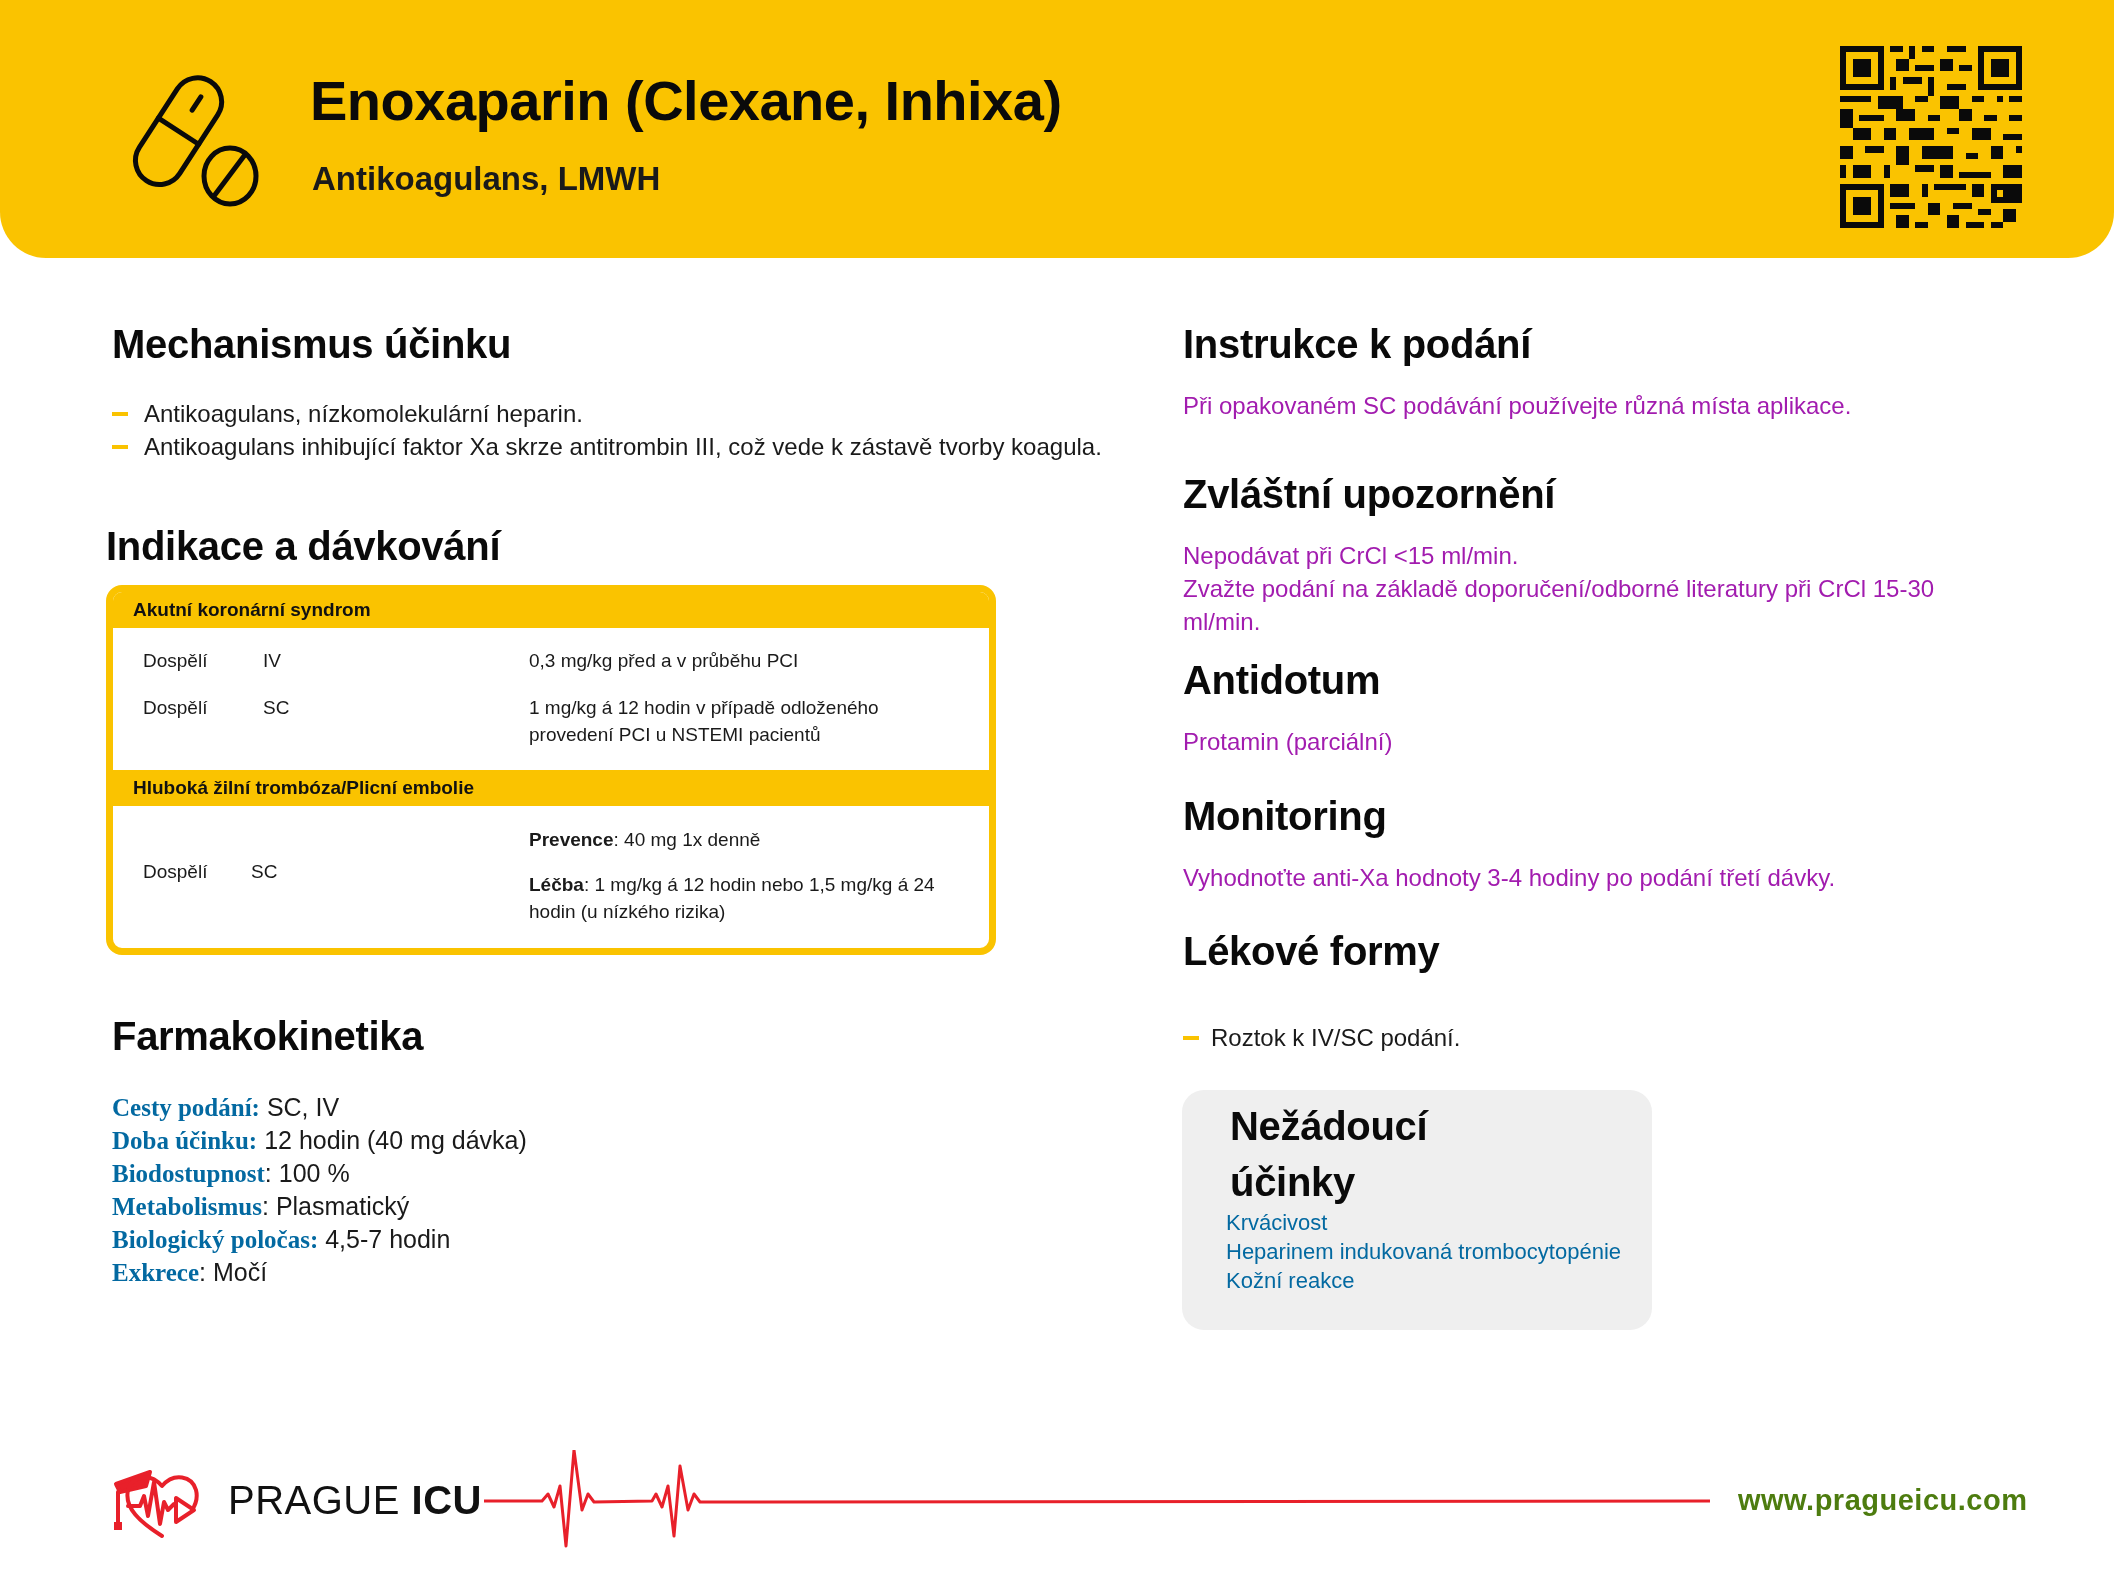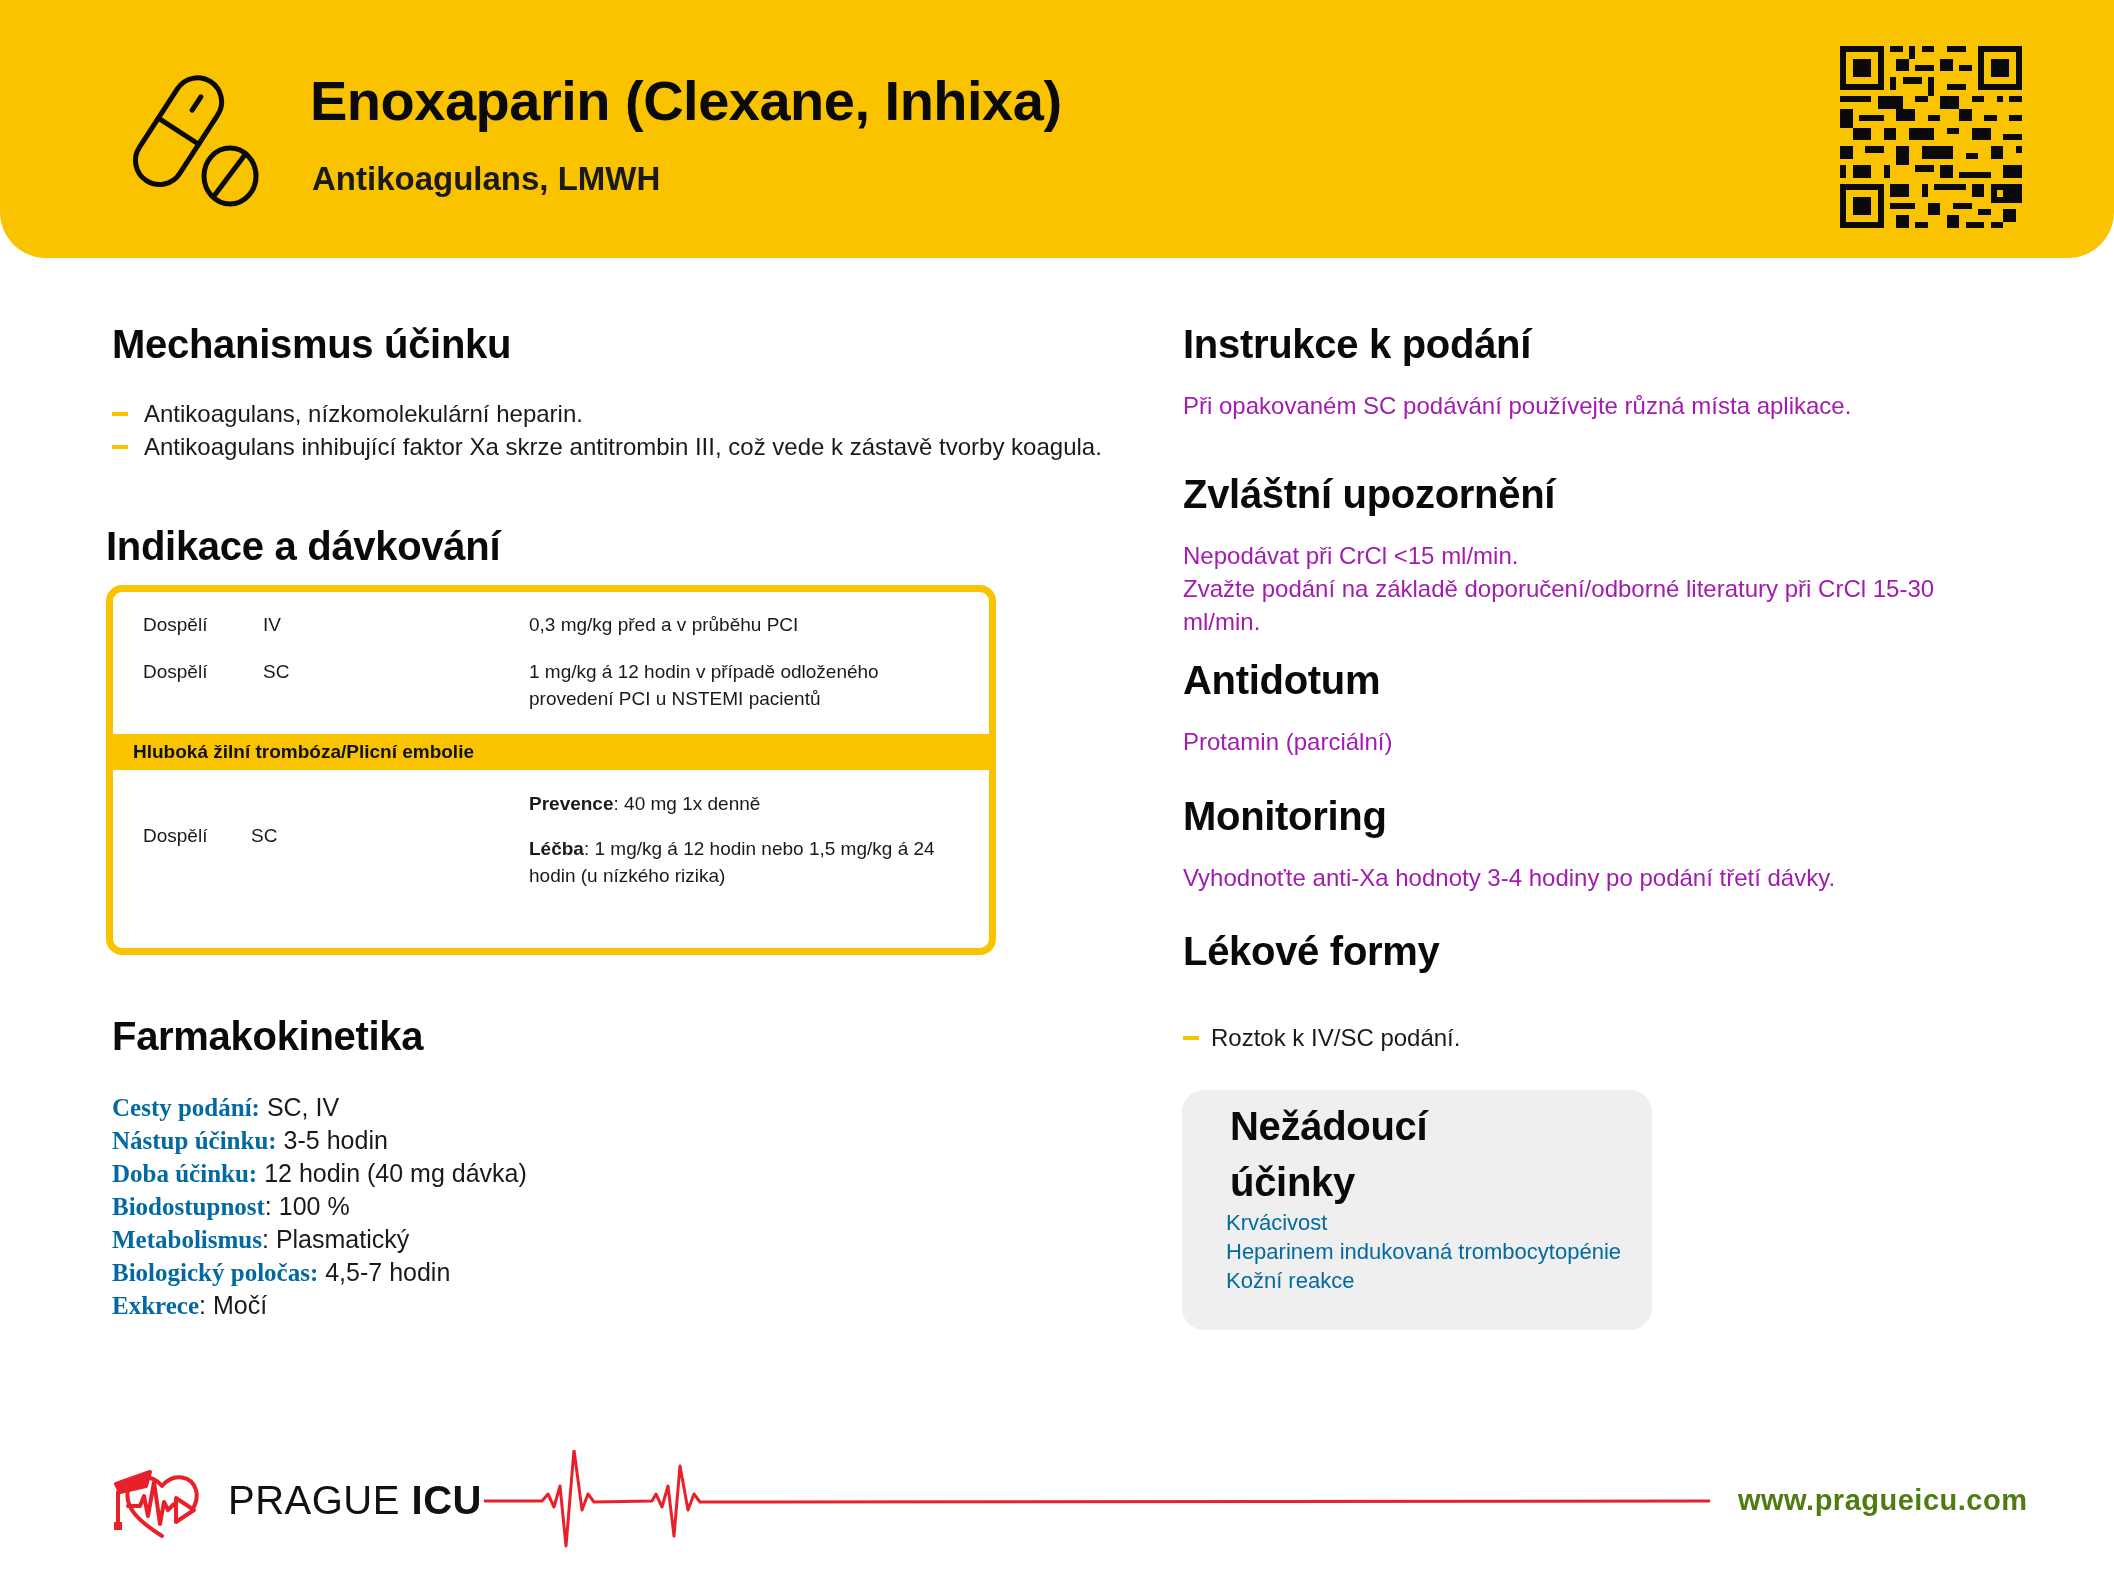--- a/index.html
+++ b/index.html
@@ -157,20 +157,21 @@
     <li>Antikoagulans, nízkomolekulární heparin.</li>
     <li style="width:990px;">Antikoagulans inhibující faktor Xa skrze antitrombin III, což vede k zástavě tvorby koagula.</li>
   </ul>
 </div>
 
 <div class="sec" style="left:106px; top:524px;">
   <h2>Indikace a dávkování</h2>
 </div>
 
 <div class="dose-box">
+  <div class="dose-group-head">Akutní koronární syndrom</div>
   <div class="dose-row" style="height:46px; margin-top:10px;">
     <span class="who" style="top:9px;">Dospělí</span>
     <span class="route" style="top:9px;">IV</span>
     <span class="dose" style="top:9px;">0,3 mg/kg před a v průběhu PCI</span>
   </div>
   <div class="dose-row" style="height:86px;">
     <span class="who" style="top:10px;">Dospělí</span>
     <span class="route" style="top:10px;">SC</span>
     <span class="dose" style="top:10px; width:420px;">1 mg/kg á 12 hodin v případě odloženého provedení PCI u NSTEMI pacientů</span>
   </div>
@@ -182,21 +183,20 @@
       <div><b>Prevence</b><span>: 40 mg 1x denně</span></div>
       <div style="margin-top:18px; width:440px;"><b>Léčba</b><span>: 1 mg/kg á 12 hodin nebo 1,5 mg/kg á 24 hodin (u nízkého rizika)</span></div>
     </div>
   </div>
 </div>
 
 <div class="sec" style="left:112px; top:1014px;">
   <h2>Farmakokinetika</h2>
   <div style="margin-top:32px;">
     <div class="pk-line"><b>Cesty podání:</b><span> SC, IV</span></div>
-    <div class="pk-line"><b>Nástup účinku:</b><span> 3-5 hodin</span></div>
     <div class="pk-line"><b>Doba účinku:</b><span> 12 hodin (40 mg dávka)</span></div>
     <div class="pk-line"><b>Biodostupnost</b><span>: 100 %</span></div>
     <div class="pk-line"><b>Metabolismus</b><span>: Plasmatický</span></div>
     <div class="pk-line"><b>Biologický poločas:</b><span> 4,5-7 hodin</span></div>
     <div class="pk-line"><b>Exkrece</b><span>: Močí</span></div>
   </div>
 </div>
 
 <div class="sec" style="left:1183px; top:322px; width:880px;">
   <h2>Instrukce k podání</h2>

